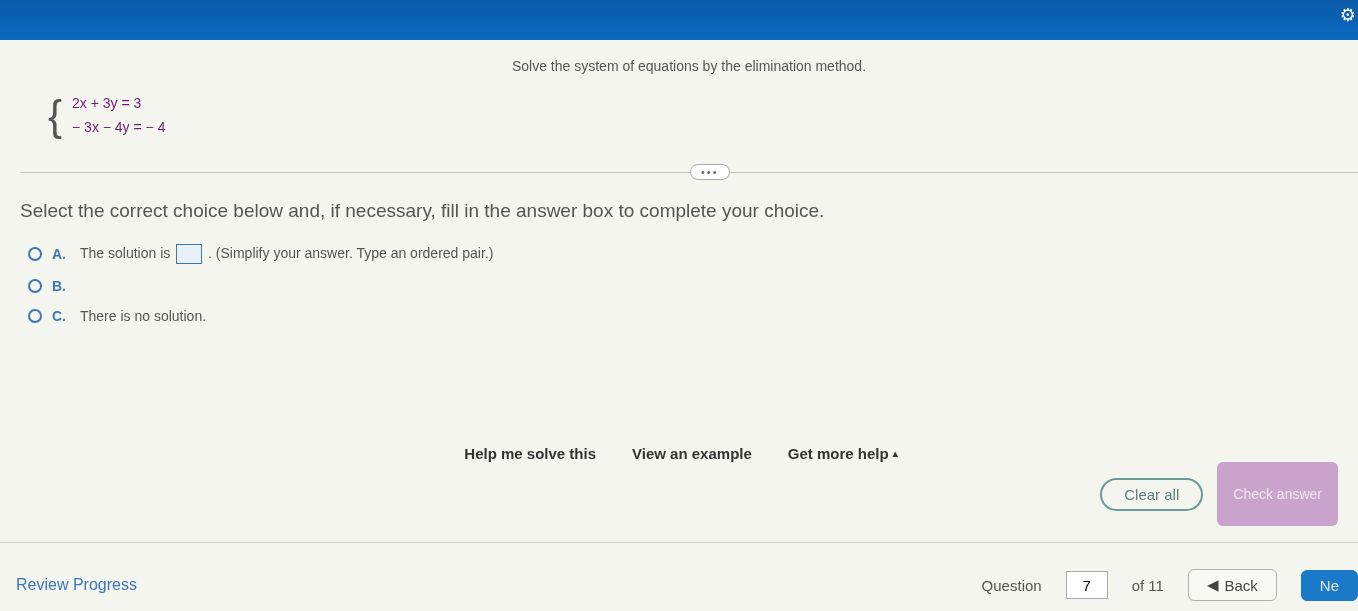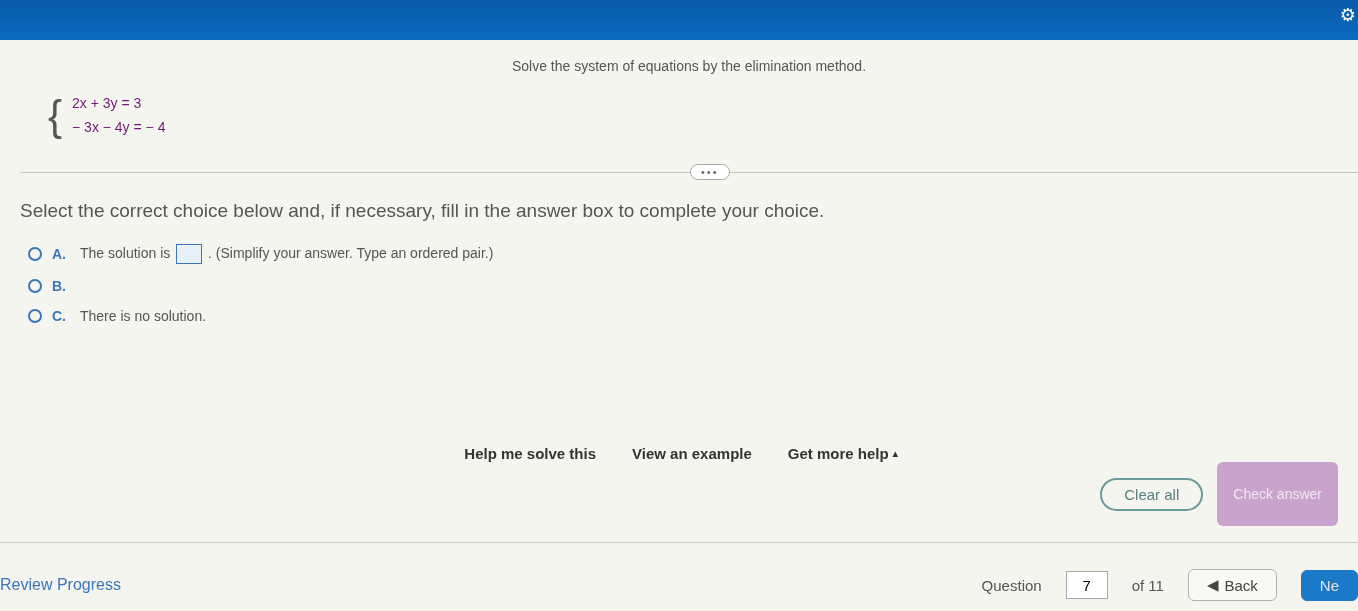--- a/index.html
+++ b/index.html
@@ -134,21 +134,21 @@
   position: absolute;
   bottom: 0; left: 0; right: 0;
   height: 52px;
   display: flex;
   align-items: center;
   padding: 0 0 0 0;
 }
 .review {
   color: #3a76b8;
   font-size: 16px;
-  padding-left: 0;
+  padding-left: 16px;
 }
 .footer-right {
   margin-left: auto;
   display: flex;
   align-items: center;
   gap: 24px;
   padding-right: 0;
   font-size: 15px;
   color: #555;
 }

